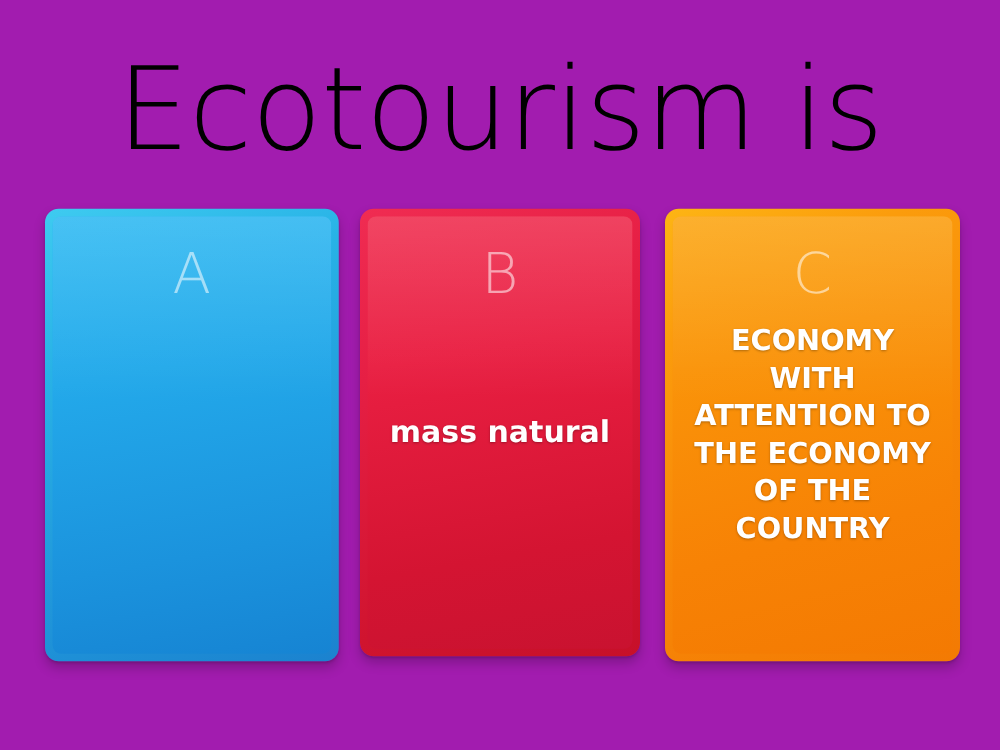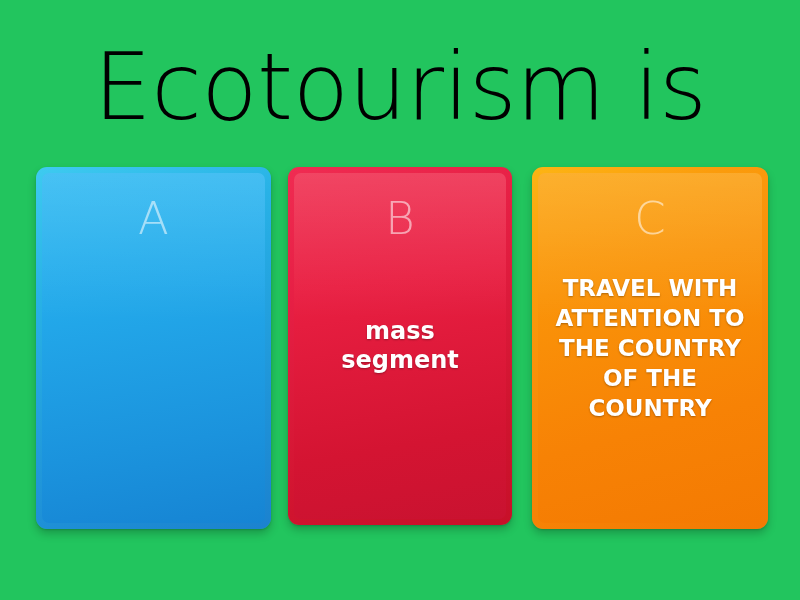--- a/index.html
+++ b/index.html
@@ -13,21 +13,21 @@
     overflow: hidden;
     background: #ffffff;
     font-family: "Liberation Sans", "DejaVu Sans", sans-serif;
     -webkit-font-smoothing: antialiased;
   }
 
   .stage {
     position: relative;
     width: 800px;
     height: 600px;
-    background: #22c55e;
+    background: #a21caf;
   }
 
   
   .question-title {
     position: absolute;
     left: 0;
     top: 36px;
     width: 800px;
     text-align: center;
     font-family: "DejaVu Sans", "Liberation Sans", sans-serif;
@@ -163,25 +163,25 @@
 
     <div class="card" id="card-a">
       <div class="card-inner">
         <div class="card-letter">A</div>
       </div>
     </div>
 
     <div class="card" id="card-b">
       <div class="card-inner">
         <div class="card-letter">B</div>
-        <div class="card-text">mass segment</div>
+        <div class="card-text">mass natural</div>
       </div>
     </div>
 
     <div class="card" id="card-c">
       <div class="card-inner">
         <div class="card-letter">C</div>
-        <div class="card-text">TRAVEL WITH ATTENTION TO THE COUNTRY OF THE COUNTRY</div>
+        <div class="card-text">ECONOMY WITH ATTENTION TO THE ECONOMY OF THE COUNTRY</div>
       </div>
     </div>
 
   </div>
 </div>
 
 </body></html>

